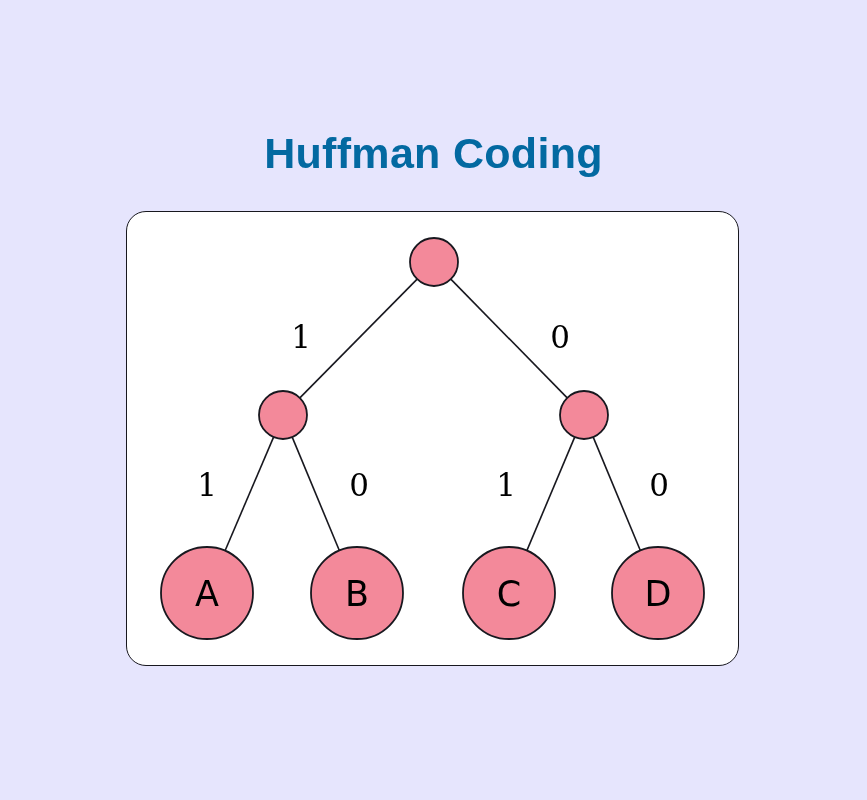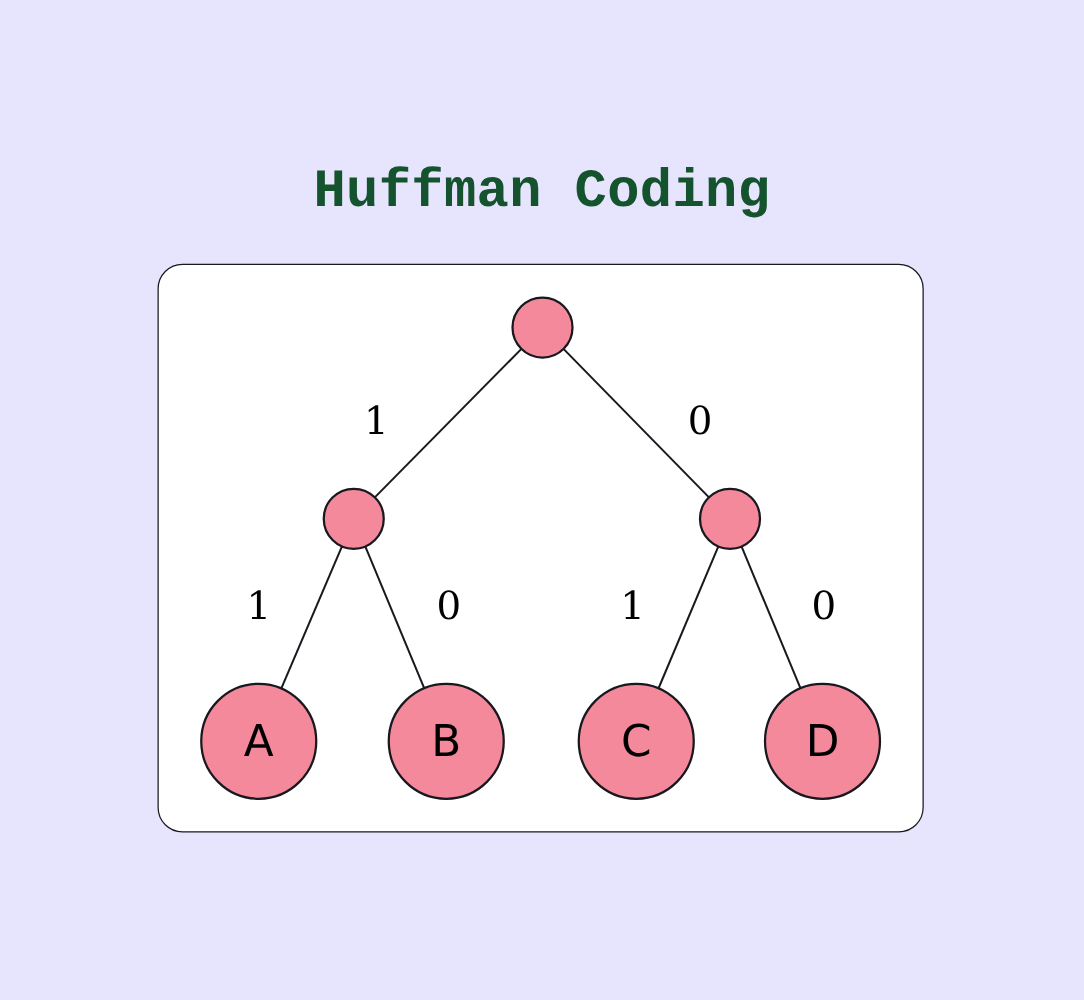--- a/index.html
+++ b/index.html
@@ -14,24 +14,24 @@
     overflow: hidden;
     position: relative;
   }
 
   .page-title {
     position: absolute;
     left: 0;
     top: 132px;
     width: 867px;
     text-align: center;
-    font-family: Liberation Mono, monospace;
+    font-family: Liberation Sans, sans-serif;
     font-size: 43px;
     font-weight: bold;
-    color: #14532d;
+    color: #0369a1;
     letter-spacing: 0.3px;
     line-height: 1.0;
   }
 
   .diagram-card {
     position: absolute;
     left: 126px;
     top: 211px;
     width: 613px;
     height: 455px;

